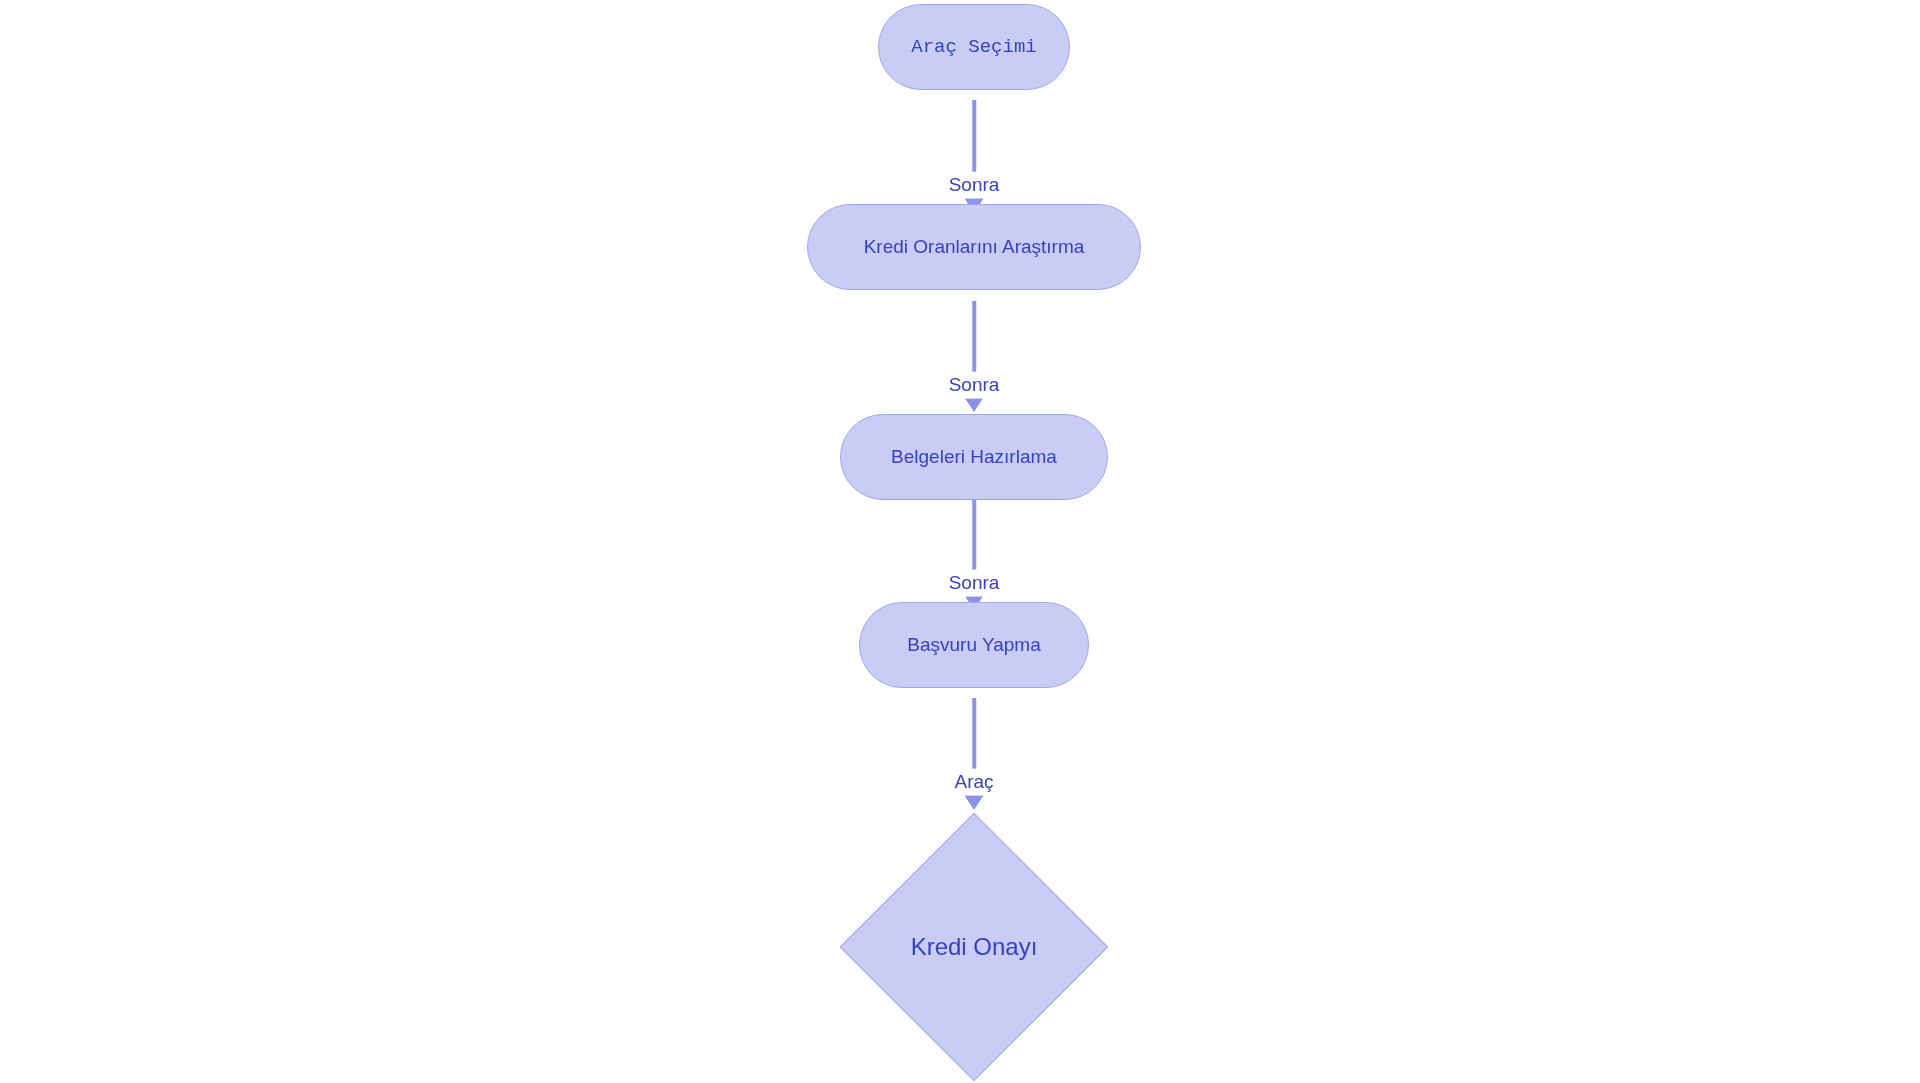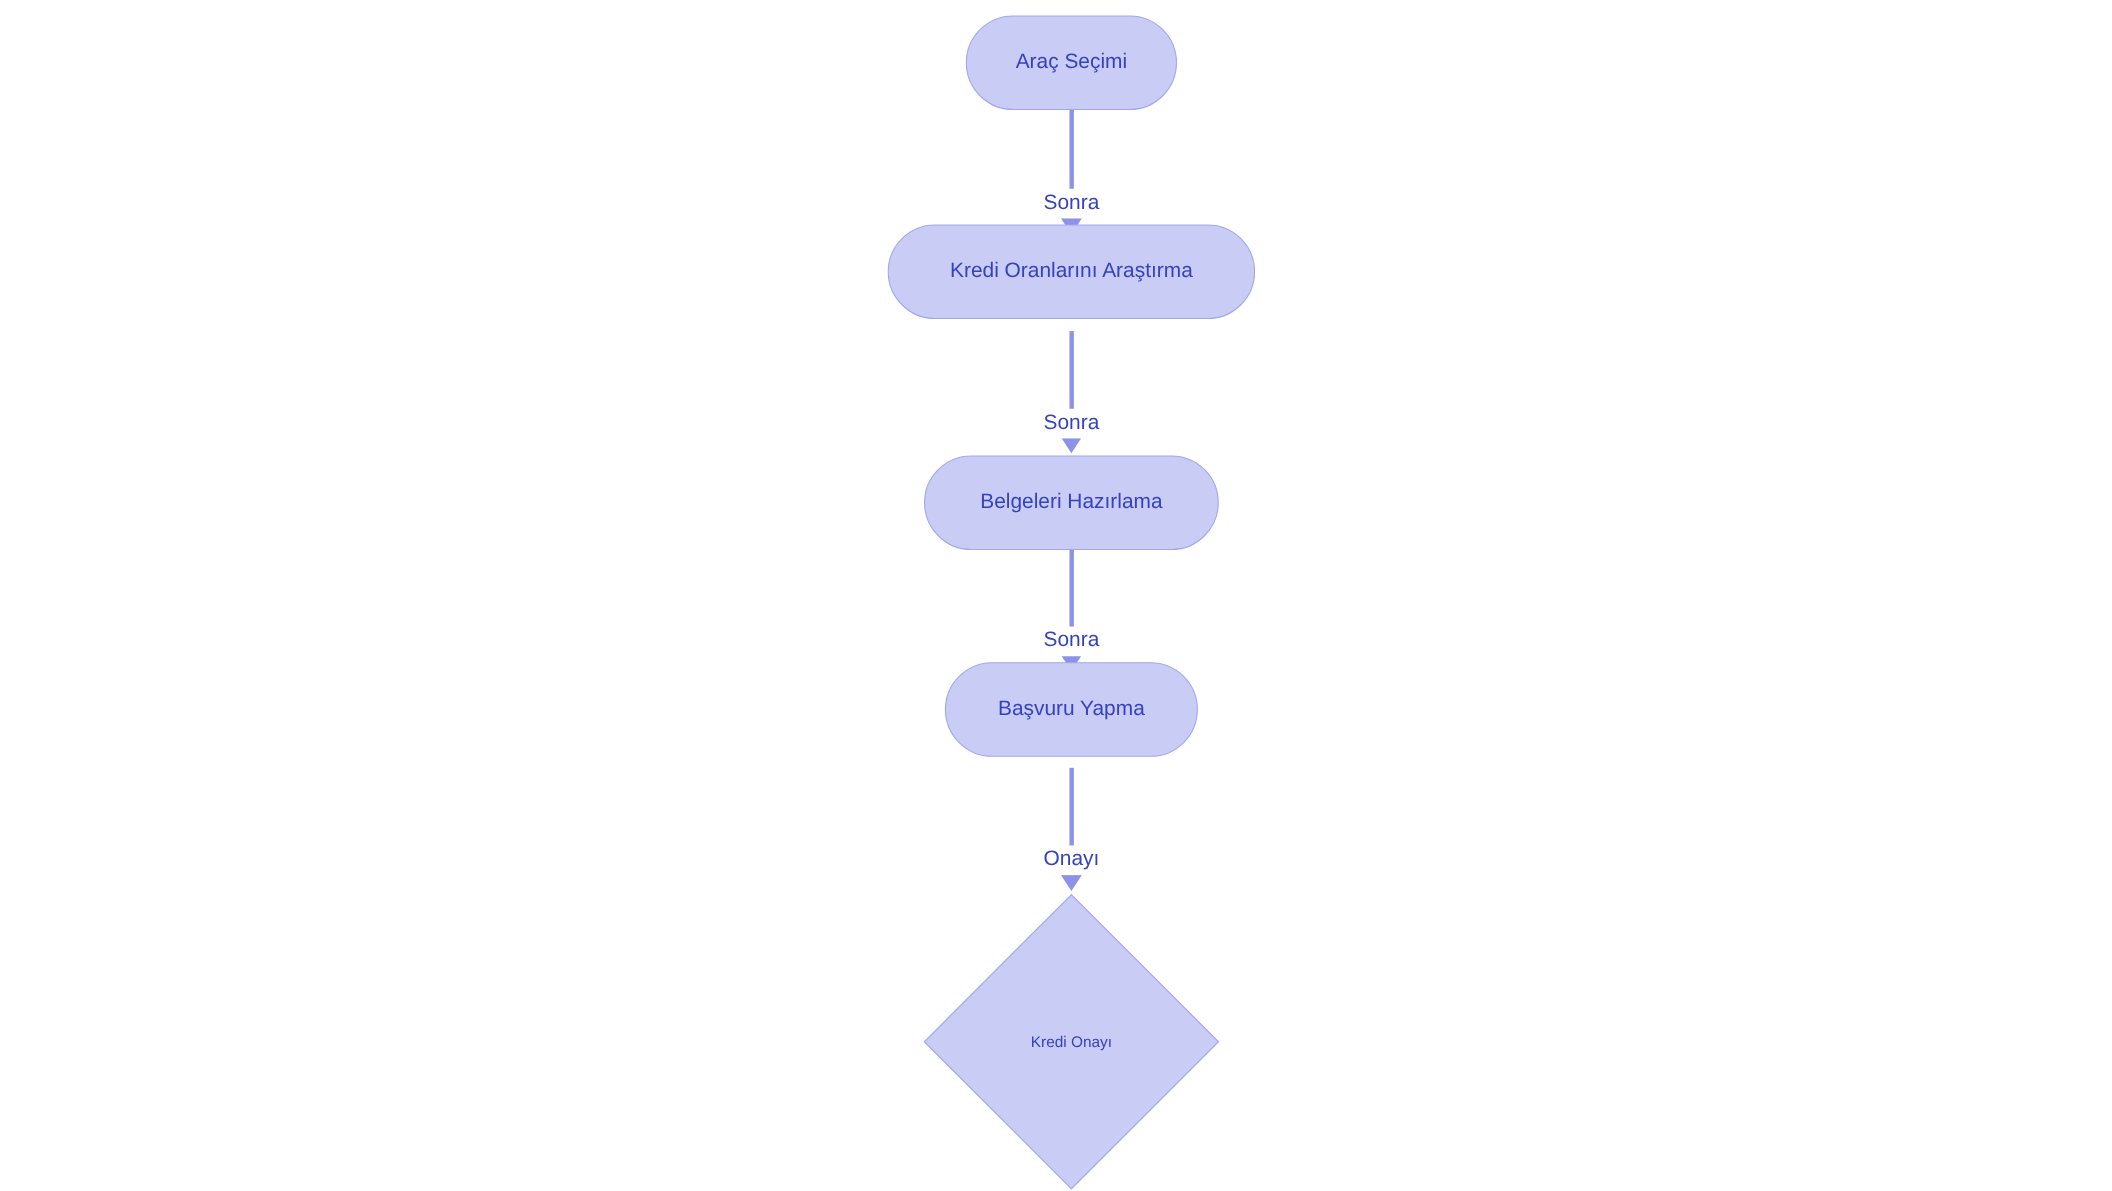--- a/index.html
+++ b/index.html
@@ -34,21 +34,21 @@
     background: var(--node-fill);
     border: 1.5px solid var(--node-border);
     display: flex;
     align-items: center;
     justify-content: center;
     color: var(--node-text);
     font-size: 19px;
     text-align: center;
     white-space: nowrap;
   }
-  .node-1 { top: 14px;  width: 192px; }
+  .node-1 { top: 4px;  width: 192px; font-family: Liberation Mono, monospace; }
   .node-2 { top: 204px; width: 334px; }
   .node-3 { top: 414px; width: 268px; }
   .node-4 { top: 602px; width: 230px; }
 
   
   .edge-line {
     position: absolute;
     left: 974px;
     transform: translateX(-50%);
     width: 3.5px;
@@ -106,21 +106,21 @@
     width: 190px;
     height: 190px;
     transform: rotate(45deg);
     background: var(--node-fill);
     border: 1.5px solid var(--node-border);
   }
   .diamond-label {
     position: absolute;
     transform: translate(-50%, -50%);
     color: var(--node-text);
-    font-size: 14px;
+    font-size: 24px;
     white-space: nowrap;
   }
 </style>
 </head>
 <body>
 
 <div class="canvas">
 
   <div class="stadium node-1">
     <span>Araç Seçimi</span>
@@ -145,20 +145,20 @@
   <div class="edge-line edge-line-3"></div>
   <div class="arrowhead arrowhead-3"></div>
   <div class="edge-label edge-label-3">Sonra</div>
 
   <div class="stadium node-4">
     <span>Başvuru Yapma</span>
   </div>
 
   <div class="edge-line edge-line-4"></div>
   <div class="arrowhead arrowhead-4"></div>
-  <div class="edge-label edge-label-4">Onayı</div>
+  <div class="edge-label edge-label-4">Araç</div>
 
   <div class="diamond-wrap">
     <div class="diamond-shape"></div>
     <div class="diamond-label">Kredi Onayı</div>
   </div>
 
 </div>
 
 </body></html>

